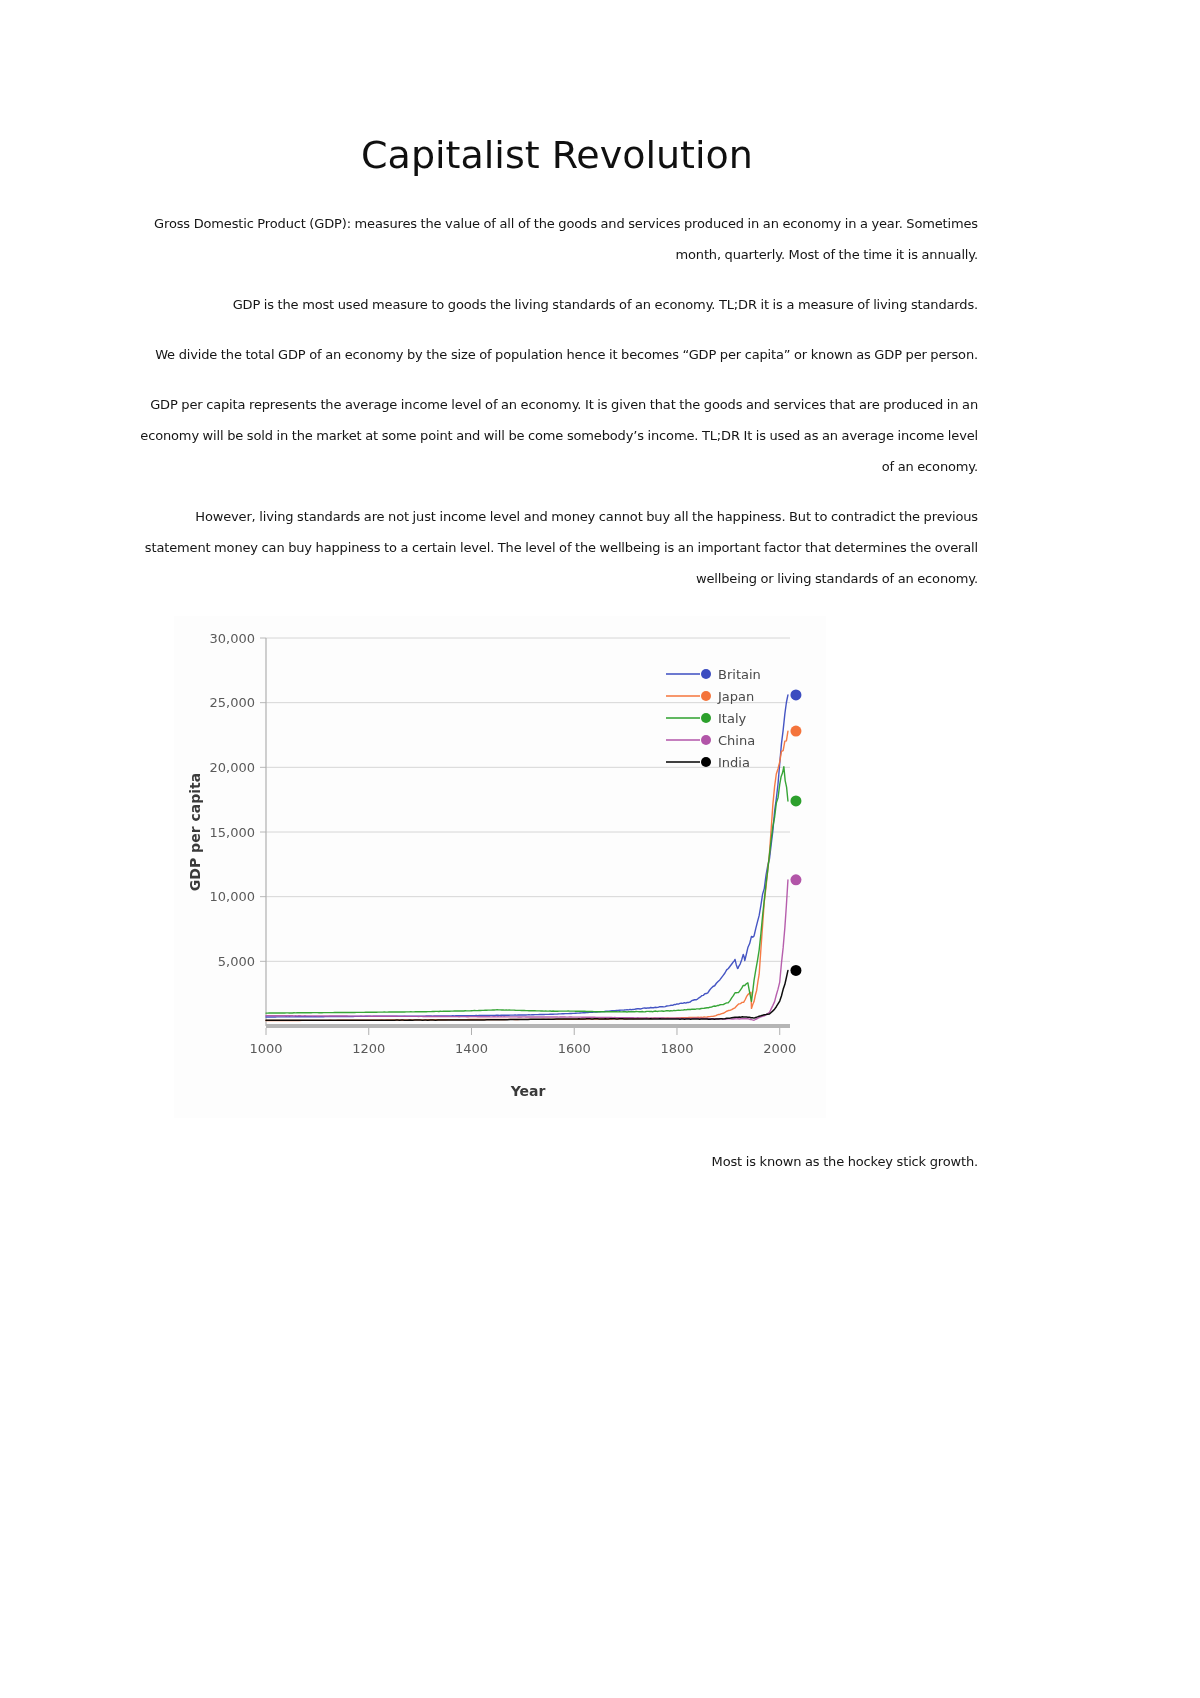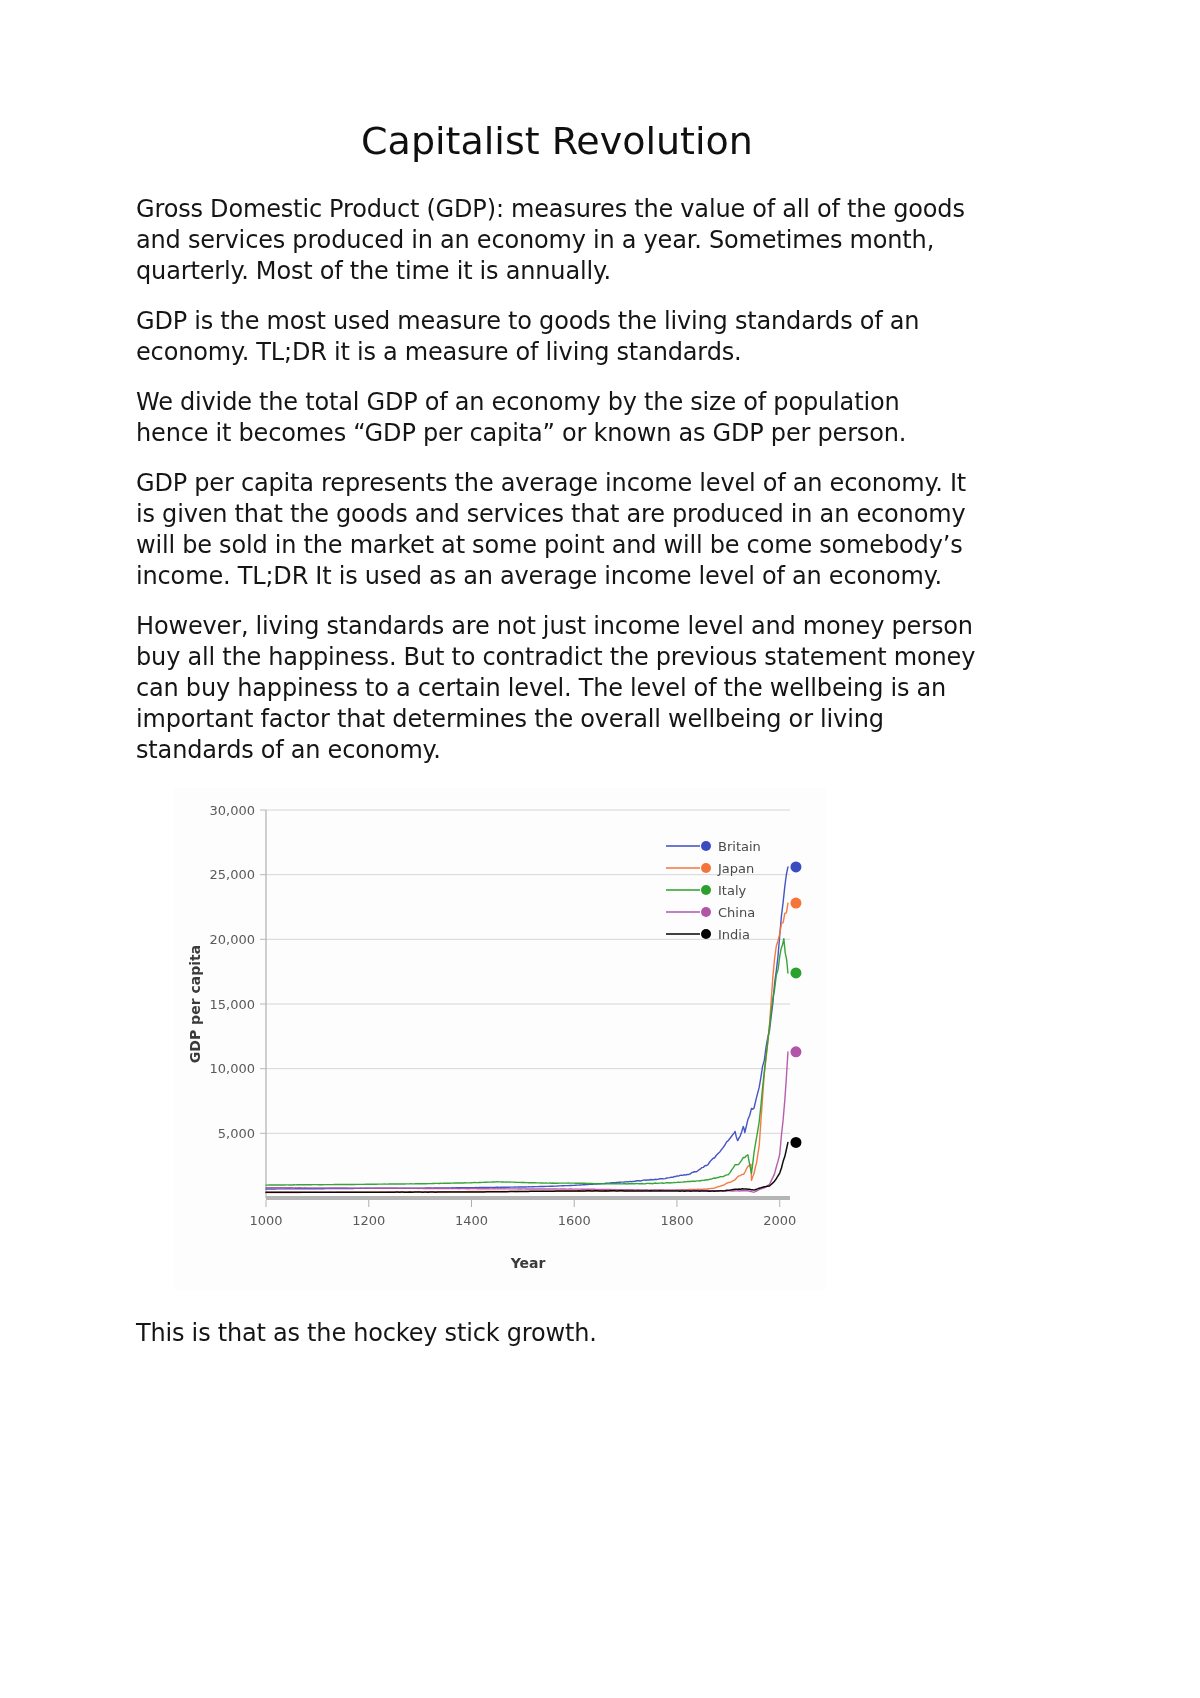--- a/index.html
+++ b/index.html
@@ -14,39 +14,39 @@
     position: relative;
     margin: 0 auto;
     overflow: hidden;
     font-family: "Liberation Sans", sans-serif;
     color: #1a1a1a;
     box-sizing: border-box;
   }
   .content {
     position: absolute;
     left: 136px;
-    top: 118px;
+    top: 132px;
     width: 842px;
   }
   .doc-title {
     font-family: "DejaVu Sans", sans-serif;
     font-weight: 400;
     font-size: 38px;
     line-height: 46px;
     text-align: center;
     margin: 0 0 30px 0;
     letter-spacing: 0px;
     color: #101010;
   }
   .para {
     font-family: "DejaVu Sans", sans-serif;
-    font-size: 24px;
+    font-size: 13px;
     line-height: 31px;
     margin: 0 0 19px 0;
-    text-align: left;
+    text-align: right;
     color: #151515;
     letter-spacing: -0.15px;
     word-spacing: -0.3px;
   }
   .figure {
     margin: 22px 0 20px 0;
     padding: 0;
     position: relative;
     width: 842px;
     height: 510px;
@@ -84,21 +84,21 @@
 
 <div class="page">
   <div class="content">
 
     <h1 class="doc-title">Capitalist Revolution</h1>
 
     <p class="para">Gross Domestic Product (GDP): measures the value of all of the goods and services produced in an economy in a year. Sometimes month, quarterly. Most of the time it is annually.</p>
     <p class="para">GDP is the most used measure to goods the living standards of an economy. TL;DR it is a measure of living standards.</p>
     <p class="para">We divide the total GDP of an economy by the size of population hence it becomes “GDP per capita” or known as GDP per person.</p>
     <p class="para">GDP per capita represents the average income level of an economy. It is given that the goods and services that are produced in an economy will be sold in the market at some point and will be come somebody’s income. TL;DR It is used as an average income level of an economy.</p>
-    <p class="para">However, living standards are not just income level and money person buy all the happiness. But to contradict the previous statement money can buy happiness to a certain level. The level of the wellbeing is an important factor that determines the overall wellbeing or living standards of an economy.</p>
+    <p class="para">However, living standards are not just income level and money cannot buy all the happiness. But to contradict the previous statement money can buy happiness to a certain level. The level of the wellbeing is an important factor that determines the overall wellbeing or living standards of an economy.</p>
 
     <div class="figure">
       <div class="chart-box">
         <svg class="chart" id="chart-svg" width="652" height="502" viewBox="0 0 652 502">
             <rect x="0" y="0" width="652" height="502" fill="#fdfdfd"></rect>
             <line x1="92" y1="345.33333333333337" x2="616" y2="345.33333333333337" stroke="#d6d6d6" stroke-width="1"></line>
             <line x1="86" y1="345.33333333333337" x2="92" y2="345.33333333333337" stroke="#b8b8b8" stroke-width="1"></line>
             <text x="81" y="349.83333333333337" text-anchor="end" class="tick-label">5,000</text>
             <line x1="92" y1="280.6666666666667" x2="616" y2="280.6666666666667" stroke="#d6d6d6" stroke-width="1"></line>
             <line x1="86" y1="280.6666666666667" x2="92" y2="280.6666666666667" stroke="#b8b8b8" stroke-width="1"></line>
@@ -153,16 +153,16 @@
             <line x1="492" y1="124" x2="526" y2="124" stroke="#b255a8" stroke-width="1.6"></line>
             <circle cx="532" cy="124" r="5" fill="#b255a8"></circle>
             <text x="544" y="128.5" class="legend-label">China</text>
             <line x1="492" y1="146" x2="526" y2="146" stroke="#000000" stroke-width="1.6"></line>
             <circle cx="532" cy="146" r="5" fill="#000000"></circle>
             <text x="544" y="150.5" class="legend-label">India</text>
           </svg>
       </div>
     </div>
 
-    <p class="para caption-para">This is that as the hockey stick growth.</p>
+    <p class="para caption-para">Most is known as the hockey stick growth.</p>
 
   </div>
 </div>
 
 </body></html>

